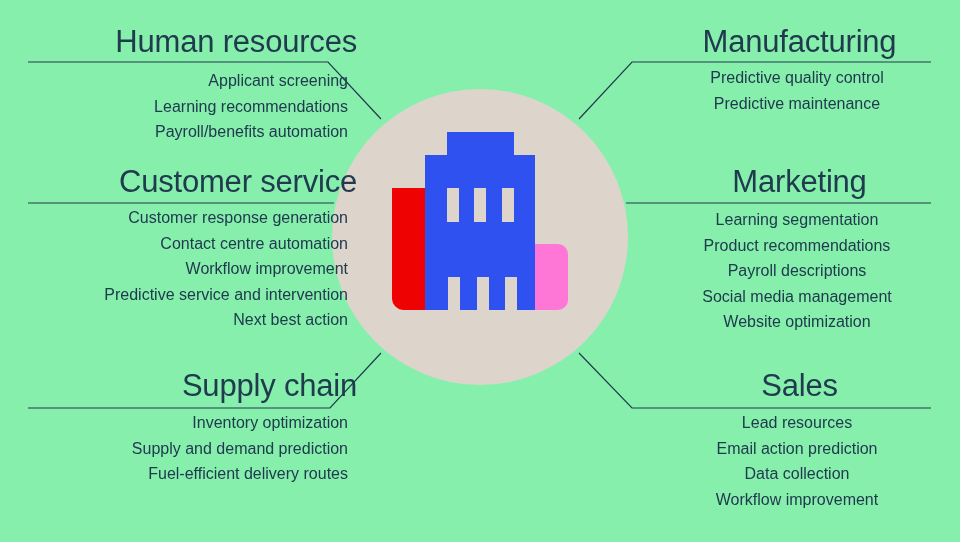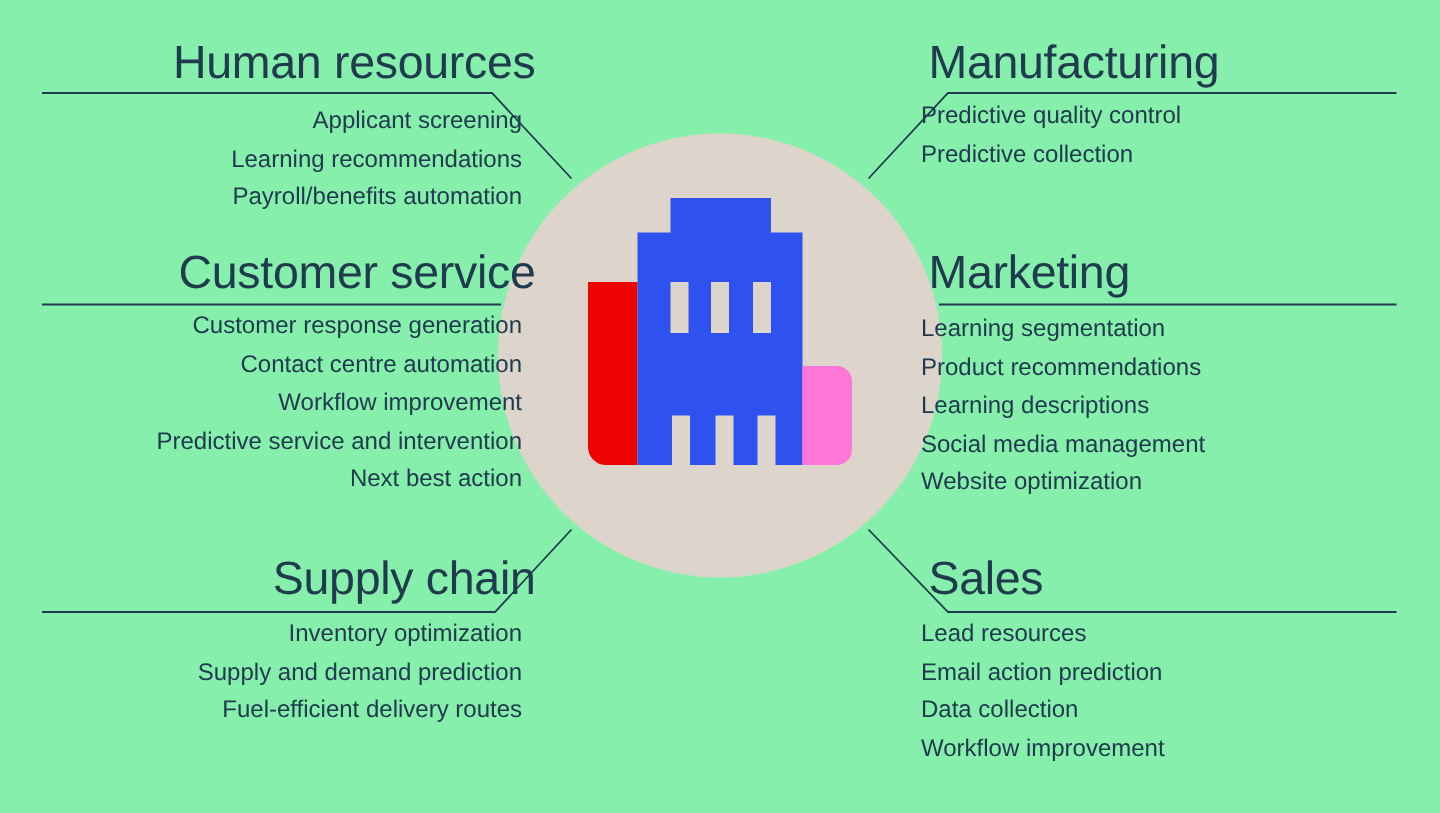--- a/index.html
+++ b/index.html
@@ -4,21 +4,21 @@
 <style>
   html,body{margin:0;padding:0;background:#ffffff;}
   .canvas{
     position:relative;width:960px;height:542px;background:#86efac;
     font-family:"Liberation Sans","DejaVu Sans",sans-serif;
     color:#203a4e;overflow:hidden;padding-left:40px;
   }
   .connectors{position:absolute;left:0;top:0;width:960px;height:542px;pointer-events:none;}
   .section{position:absolute;}
   .side-left{right:652px;width:340px;text-align:right;}
-  .side-right{left:614px;width:300px;text-align:left;}
+  .side-right{left:647px;width:300px;text-align:center;}
   .sec-title{font-size:31px;line-height:36px;font-weight:400;letter-spacing:-0.2px;white-space:nowrap;}
   .side-left .sec-title{margin-right:-9px;}
   .side-right .sec-title{margin-left:5px;}
   ul.sec-items{list-style:none;margin:0;padding:0;font-size:16px;line-height:25.5px;}
   ul.sec-items li{white-space:nowrap;}
   #sec-hr ul{margin-top:8px;}
   #sec-cs ul{margin-top:5px;}
   #sec-sc ul{margin-top:6px;}
   #sec-mfg ul{margin-top:5px;}
   #sec-mkt ul{margin-top:7px;}
@@ -95,30 +95,30 @@
         <li>Inventory optimization</li>
         <li>Supply and demand prediction</li>
         <li>Fuel-efficient delivery routes</li>
       </ul>
   </div>
 
   <div class="section side-right" id="sec-mfg">
     <div class="sec-title">Manufacturing</div>
     <ul class="sec-items">
         <li>Predictive quality control</li>
-        <li>Predictive collection</li>
+        <li>Predictive maintenance</li>
       </ul>
   </div>
 
   <div class="section side-right" id="sec-mkt">
     <div class="sec-title">Marketing</div>
     <ul class="sec-items">
         <li>Learning segmentation</li>
         <li>Product recommendations</li>
-        <li>Learning descriptions</li>
+        <li>Payroll descriptions</li>
         <li>Social media management</li>
         <li>Website optimization</li>
       </ul>
   </div>
 
   <div class="section side-right" id="sec-sales">
     <div class="sec-title">Sales</div>
     <ul class="sec-items">
         <li>Lead resources</li>
         <li>Email action prediction</li>

